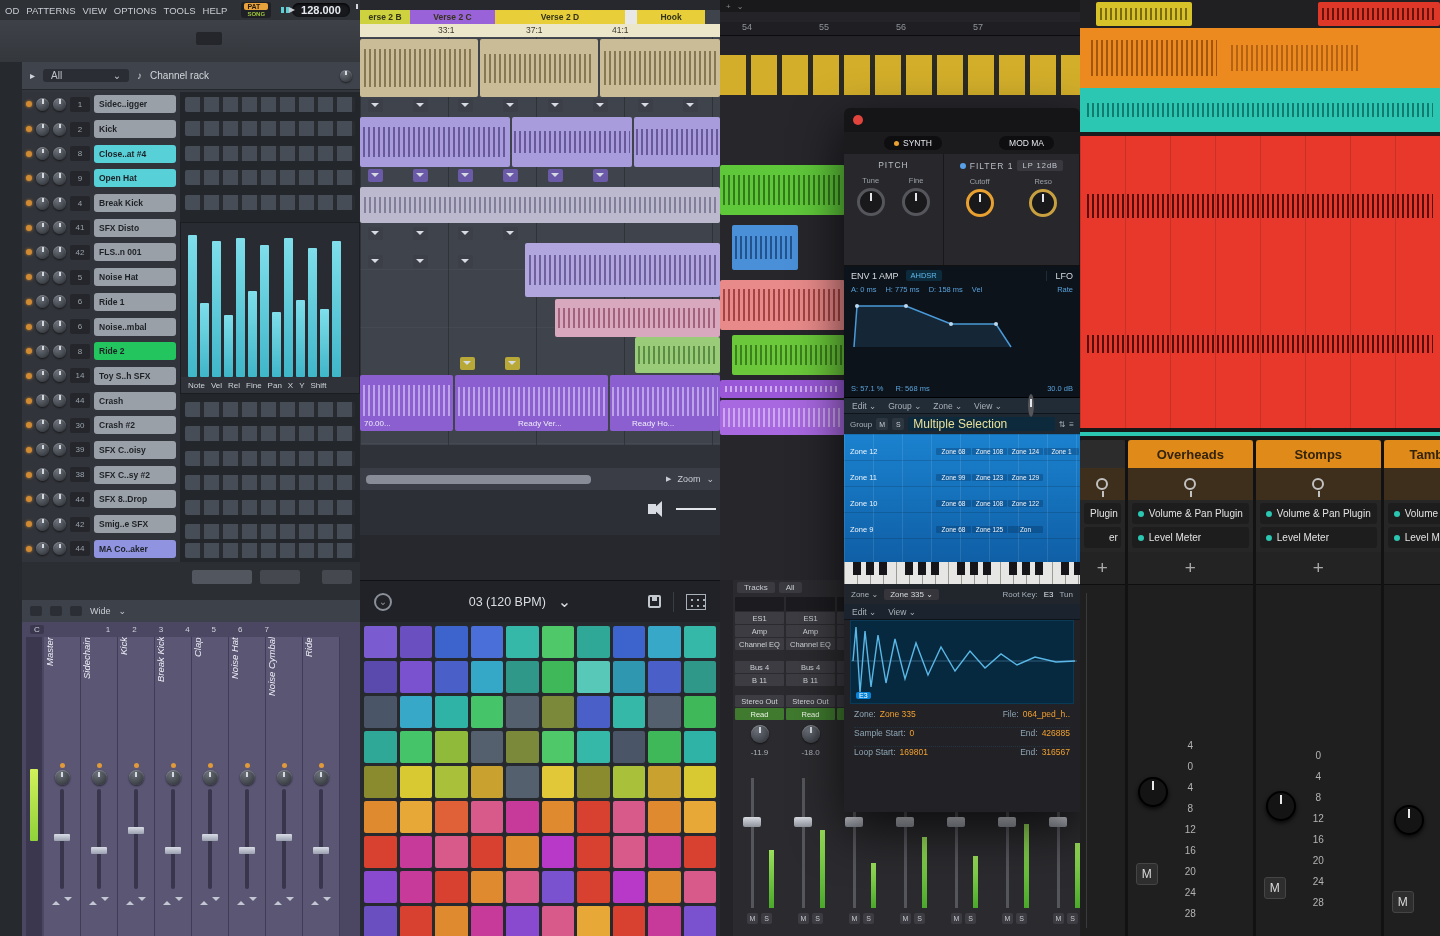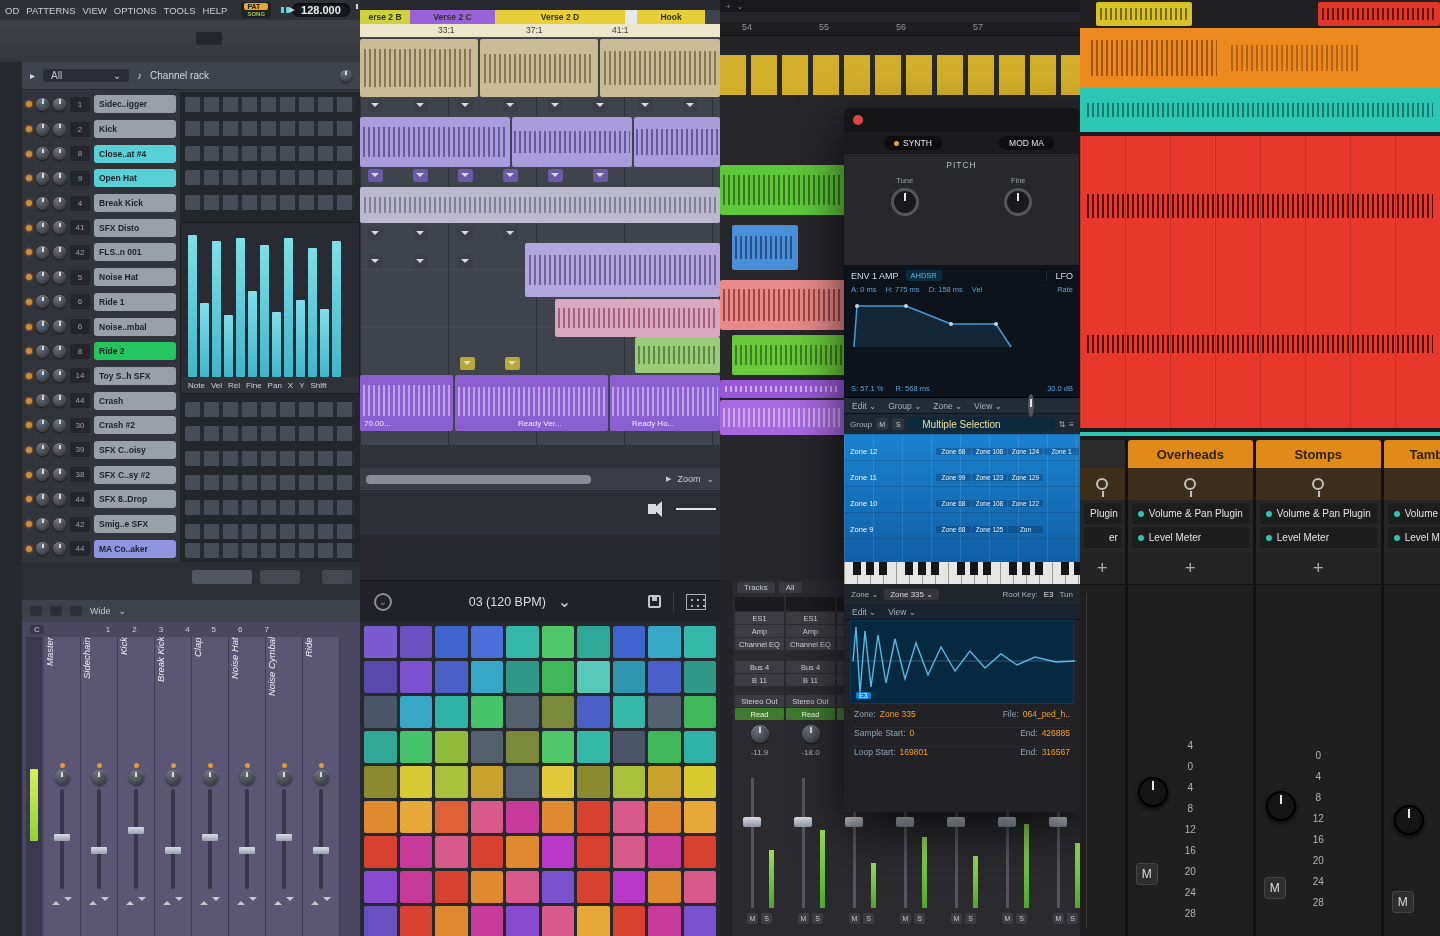--- a/index.html
+++ b/index.html
@@ -175,22 +175,22 @@
   .ahdsr { background:#0c2b3d; color:#5fb8e8; border-radius:2px; font-size:7.5px; padding:1px 5px; }
   .pl-envparams { display:flex; gap:9px; font-size:7.5px; color:#58a0d8; margin-top:4px; }
   .pl-envbot { position:absolute; left:7px; right:7px; bottom:4px; display:flex; gap:12px; font-size:7.5px; color:#58a0d8; }
   .pl-zonesec { background:#18222c; }
   .pl-menubar { height:16px; display:flex; align-items:center; gap:12px; padding:0 8px; font-size:8.5px;
                 color:#a9b1b9; background:#222c36; border-bottom:1px solid #0e141a; }
   .pl-grouprow { height:20px; display:flex; align-items:center; gap:4px; padding:0 6px; background:#1e2832;
                  font-size:8px; color:#a9b1b9; }
   .msbox { width:12px; height:12px; background:#2c3640; border-radius:2px; display:flex; align-items:center;
            justify-content:center; font-size:7px; color:#c6ccd2; }
-  .pl-select { flex:1; height:14px; background:#0d2a3d; border-radius:2px; color:#e8e09a; font-size:10px;
-               display:flex; align-items:center; padding:0 14px; }
+  .pl-select { flex:1; height:14px; background:#0d2a3d; border-radius:2px; color:#e8e09a; font-size:12px;
+               display:flex; align-items:center; padding:0 5px; }
   .pl-table { height:128px; background:linear-gradient(#1b82cf,#0f5fa6); position:relative; padding-top:4px;
               background-image:repeating-linear-gradient(90deg, rgba(255,255,255,.1) 0 1px, transparent 1px 29px),
                                repeating-linear-gradient(rgba(0,0,0,.14) 0 1px, transparent 1px 26px),
                                linear-gradient(#1b82cf,#0f5fa6); }
   .zrow { display:flex; align-items:center; height:26px; color:#eef4fb; font-size:7.5px; }
   .zrow .zname { width:92px; padding-left:6px; }
   .zcell { width:35px; font-size:6.5px; background:rgba(0,25,60,.25); border-radius:1px; margin-right:1px;
            text-align:center; overflow:hidden; white-space:nowrap; }
   .piano { height:22px; background:#e6e6e4; background-image:repeating-linear-gradient(90deg, #9a9a96 0 1px, transparent 1px 13px); position:relative; }
   .piano::after { content:""; position:absolute; top:0; left:8px; right:0; height:58%;
@@ -1231,20 +1231,37 @@
             <span class="pl-kn">
                 <span>Tune</span>
                 <span class="lgknob"></span>
               </span>
             <span class="pl-kn">
                 <span>Fine</span>
                 <span class="lgknob"></span>
               </span>
           </div>
         </div>
+        <div class="pl-group" style="flex:1.4">
+          <div class="pl-gtitle">
+            <span class="pwr"></span>
+            <span>FILTER 1</span>
+            <span class="pl-ftype">LP 12dB</span>
+          </div>
+          <div class="pl-knobs">
+            <span class="pl-kn">
+                <span>Cutoff</span>
+                <span class="lgknob orange"></span>
+              </span>
+            <span class="pl-kn">
+                <span>Reso</span>
+                <span class="lgknob gold"></span>
+              </span>
+          </div>
+        </div>
       </div>
 
       <div class="pl-env">
         <div class="pl-envhead">
           <span>ENV 1 AMP</span>
           <span class="ahdsr">AHDSR</span>
           <span style="flex:1"></span>
           <span style="border-left:1px solid #1e2c3a;padding-left:8px">LFO</span>
         </div>
         <div class="pl-envparams">

